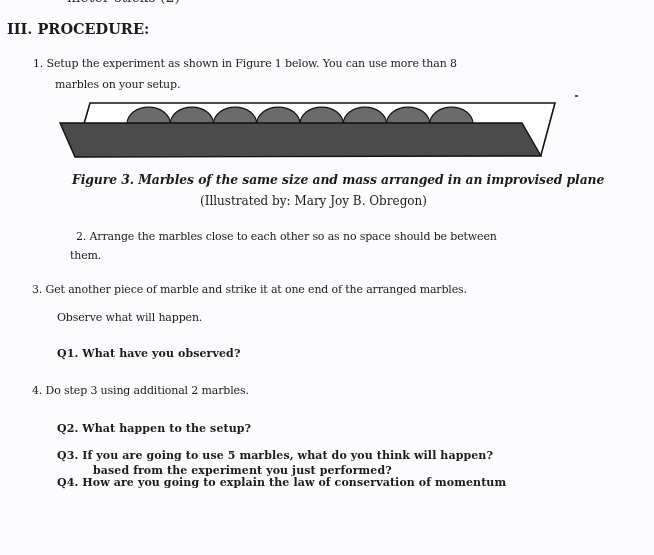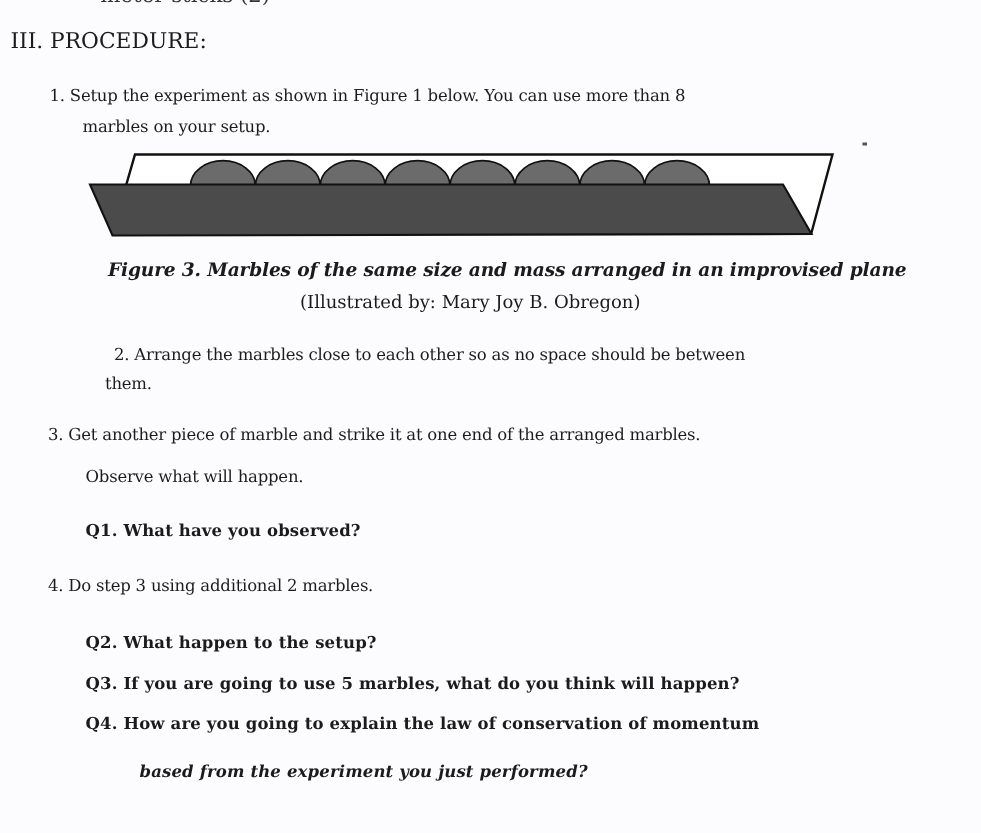--- a/index.html
+++ b/index.html
@@ -5,21 +5,21 @@
   html, body { margin: 0; padding: 0; }
   body {
     width: 654px; height: 555px; overflow: hidden;
     background: #fcfbfd; position: relative;
     font-family: "DejaVu Serif", "Liberation Serif", serif;
     color: #1b1b1b;
   }
   .line { position: absolute; white-space: nowrap; }
   .reg { font-size: 11px; letter-spacing: -0.15px; }
   .bold { font-weight: bold; font-size: 11px; letter-spacing: 0.1px; }
-  .heading { font-weight: normal; font-size: 14.5px; }
+  .heading { font-weight: bold; font-size: 14.5px; }
   .caption { font-weight: bold; font-style: italic; font-size: 12.4px; letter-spacing: -0.1px; }
   .credit { font-size: 12px; }
   #figure { position: absolute; left: 0; top: 0; }
   .cutoff { top: -11px; left: 40px; font-size: 14.2px; color: #333; }
 </style>
 </head>
 <body>
 
 <div class="line cutoff">
   <span>•</span>
@@ -86,13 +86,13 @@
 
 <div class="line bold" style="left:57px; top:449px;">
   <span>Q3.</span>
   <span>If you are going to use 5 marbles, what do you think will happen?</span>
 </div>
 
 <div class="line bold" style="left:57px; top:476px;">
   <span>Q4.</span>
   <span>How are you going to explain the law of conservation of momentum</span>
 </div>
-<div class="line bold" style="left:93px; top:508px;font-style:italic;">based from the experiment you just performed?</div>
+<div class="line bold" style="left:93px; top:464px;">based from the experiment you just performed?</div>
 
 </body></html>

